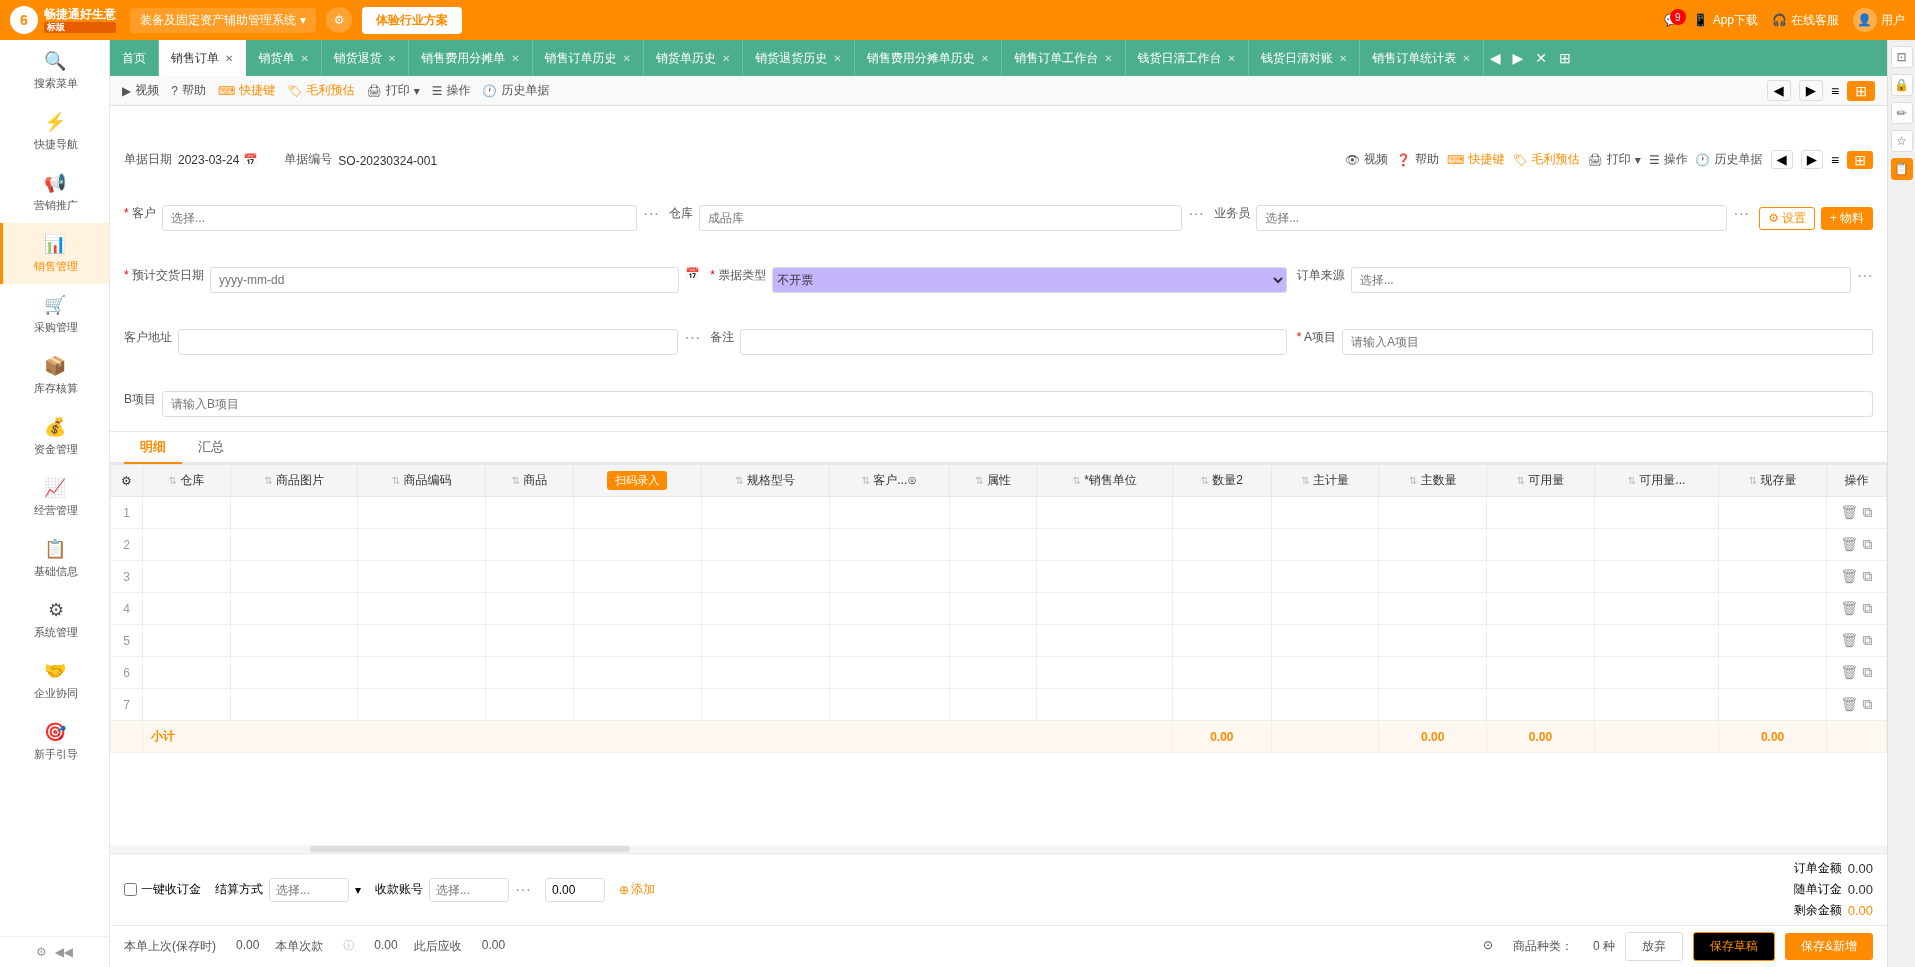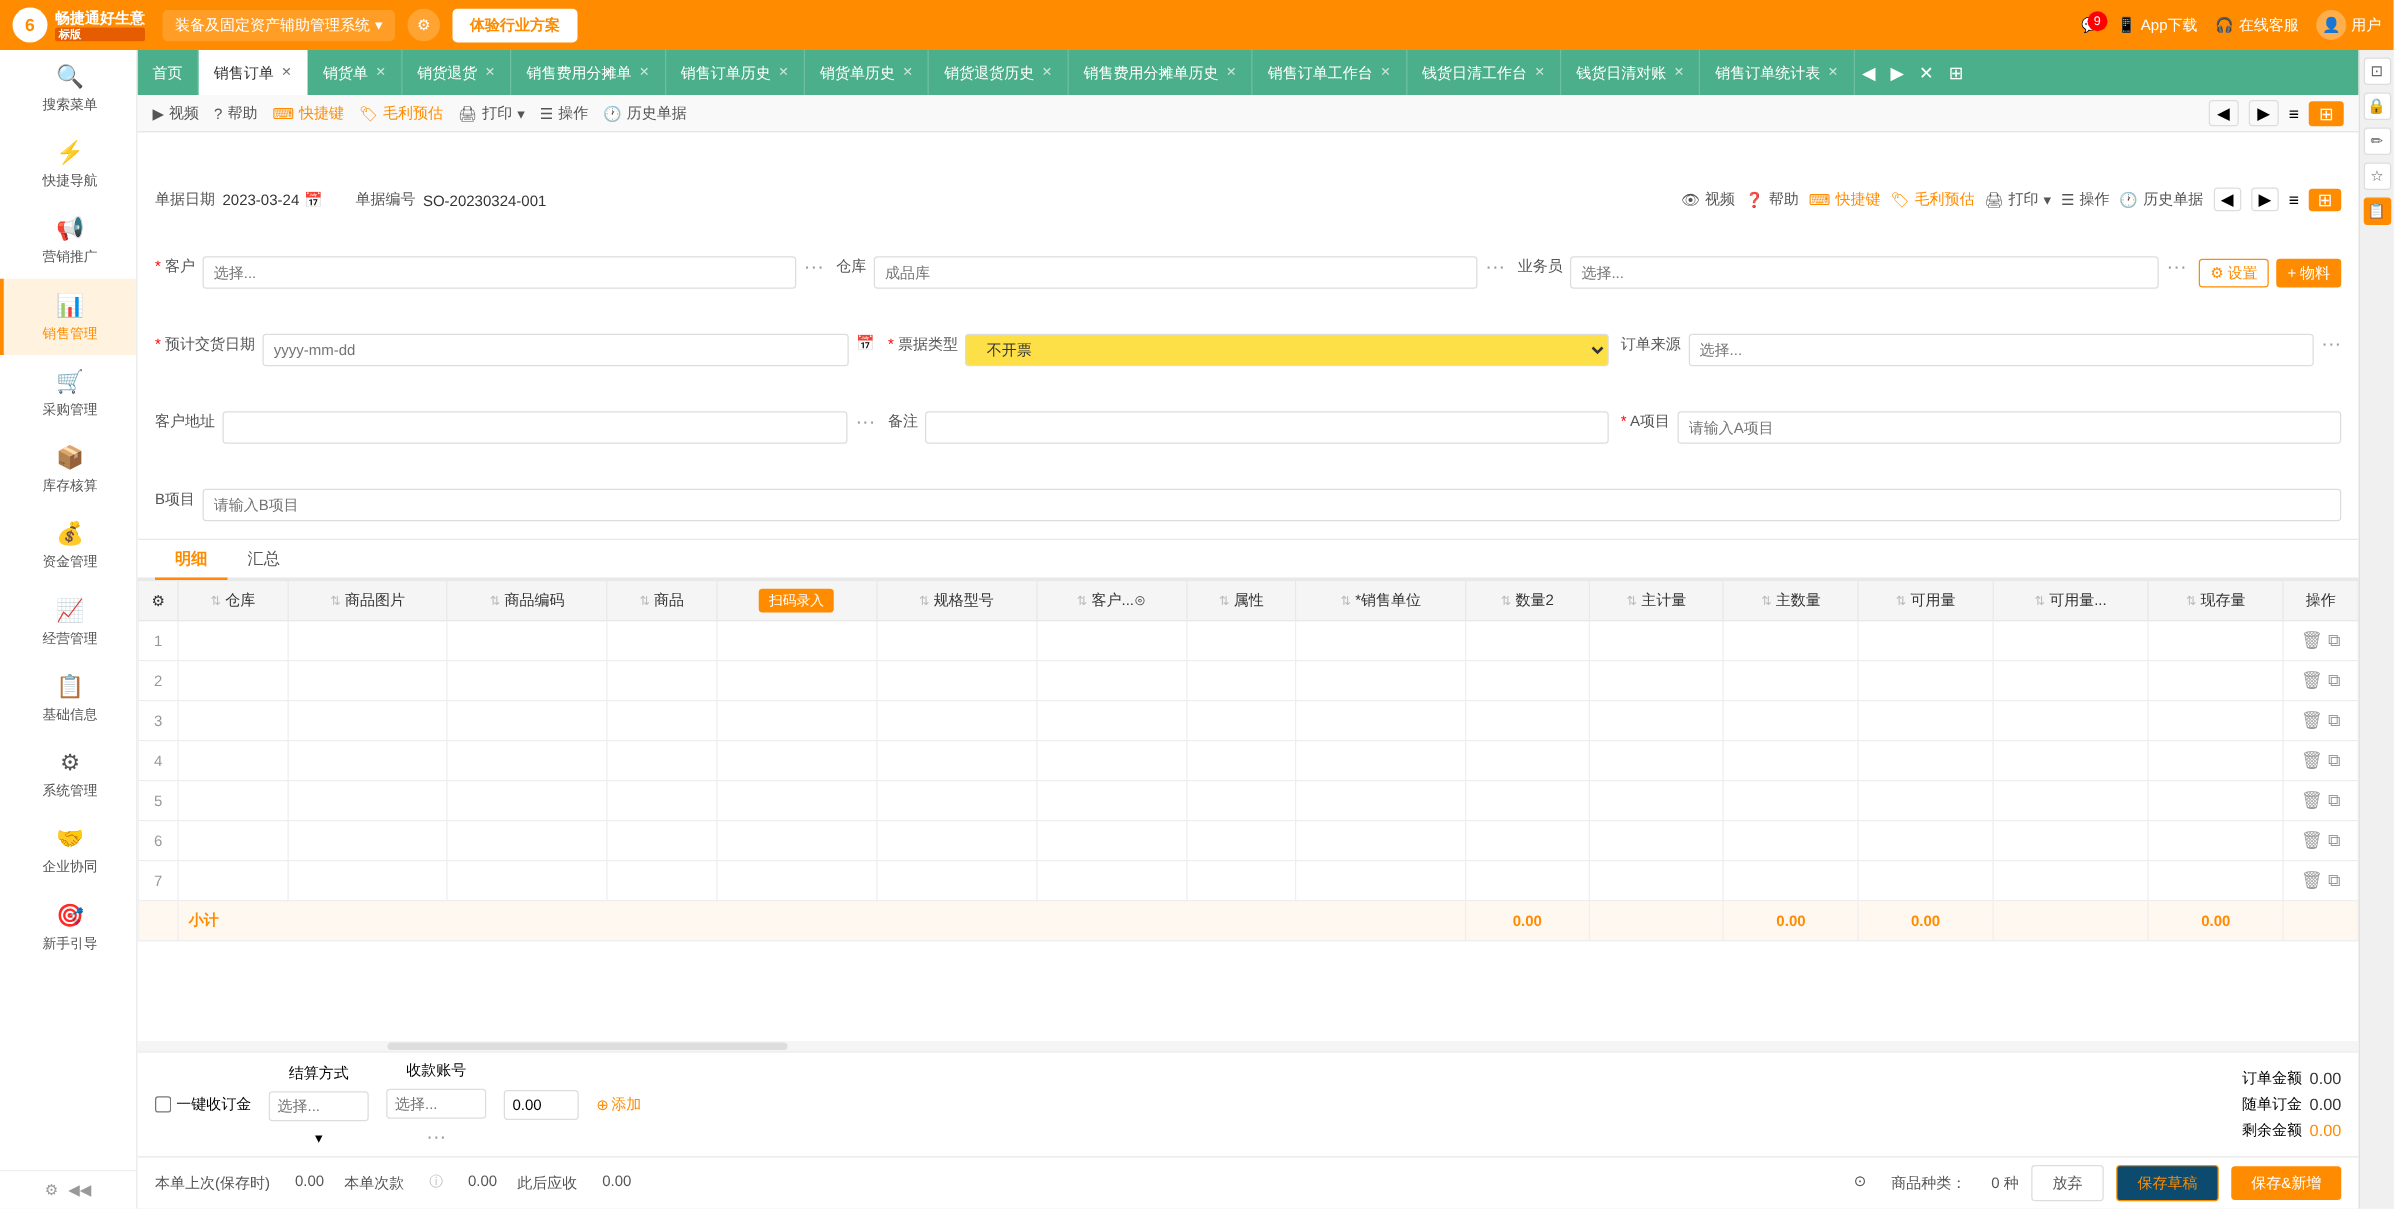--- a/index.html
+++ b/index.html
@@ -218,28 +218,28 @@
       border-radius: 3px;
       font-size: 12px;
       color: #333;
       flex: 1;
       min-width: 80px;
       height: 26px;
     }
     .field-input.gray { color: #999; }
     .field-select {
       border: 1px solid #ddd;
-      padding: 3px 12px;
+      padding: 3px 0;
       border-radius: 3px;
       font-size: 12px;
       color: #333;
       flex: 1;
       min-width: 80px;
       height: 26px;
-      background: #fde047;
+      background: #c4b5fd;
     }
     .field-dots { color: #999; font-size: 16px; cursor: pointer; }
     .date-field {
       display: flex;
       align-items: center;
       gap: 4px;
     }
     .date-icon { color: #999; cursor: pointer; }
 
     
@@ -329,21 +329,21 @@
     
     .bottom-form {
       background: white;
       border-top: 1px solid #e8e8e8;
       padding: 6px 14px;
       display: flex;
       align-items: center;
       gap: 14px;
     }
     .bottom-check { display: flex; align-items: center; gap: 4px; }
-    .bottom-input-group { display: flex; align-items: center; gap: 6px; flex-direction: column; }
+    .bottom-input-group { display: flex; align-items: center; gap: 6px; }
     .bottom-input {
       border: 1px solid #ddd;
       height: 24px;
       padding: 0 6px;
       border-radius: 3px;
       font-size: 12px;
       width: 80px;
     }
     .amount-input {
       border: 1px solid #ddd;
@@ -385,21 +385,21 @@
       border: 1px solid #ddd;
       background: white;
       padding: 5px 16px;
       border-radius: 3px;
       font-size: 12px;
       cursor: pointer;
       color: #555;
     }
     .btn-save-draft {
       border: 1px solid #ff8c00;
-      background: #0c4a6e;
+      background: #000000;
       padding: 5px 16px;
       border-radius: 3px;
       font-size: 12px;
       cursor: pointer;
       color: #ff8c00;
     }
     .btn-save-new {
       background: #ff8c00;
       border: none;
       padding: 5px 16px;

